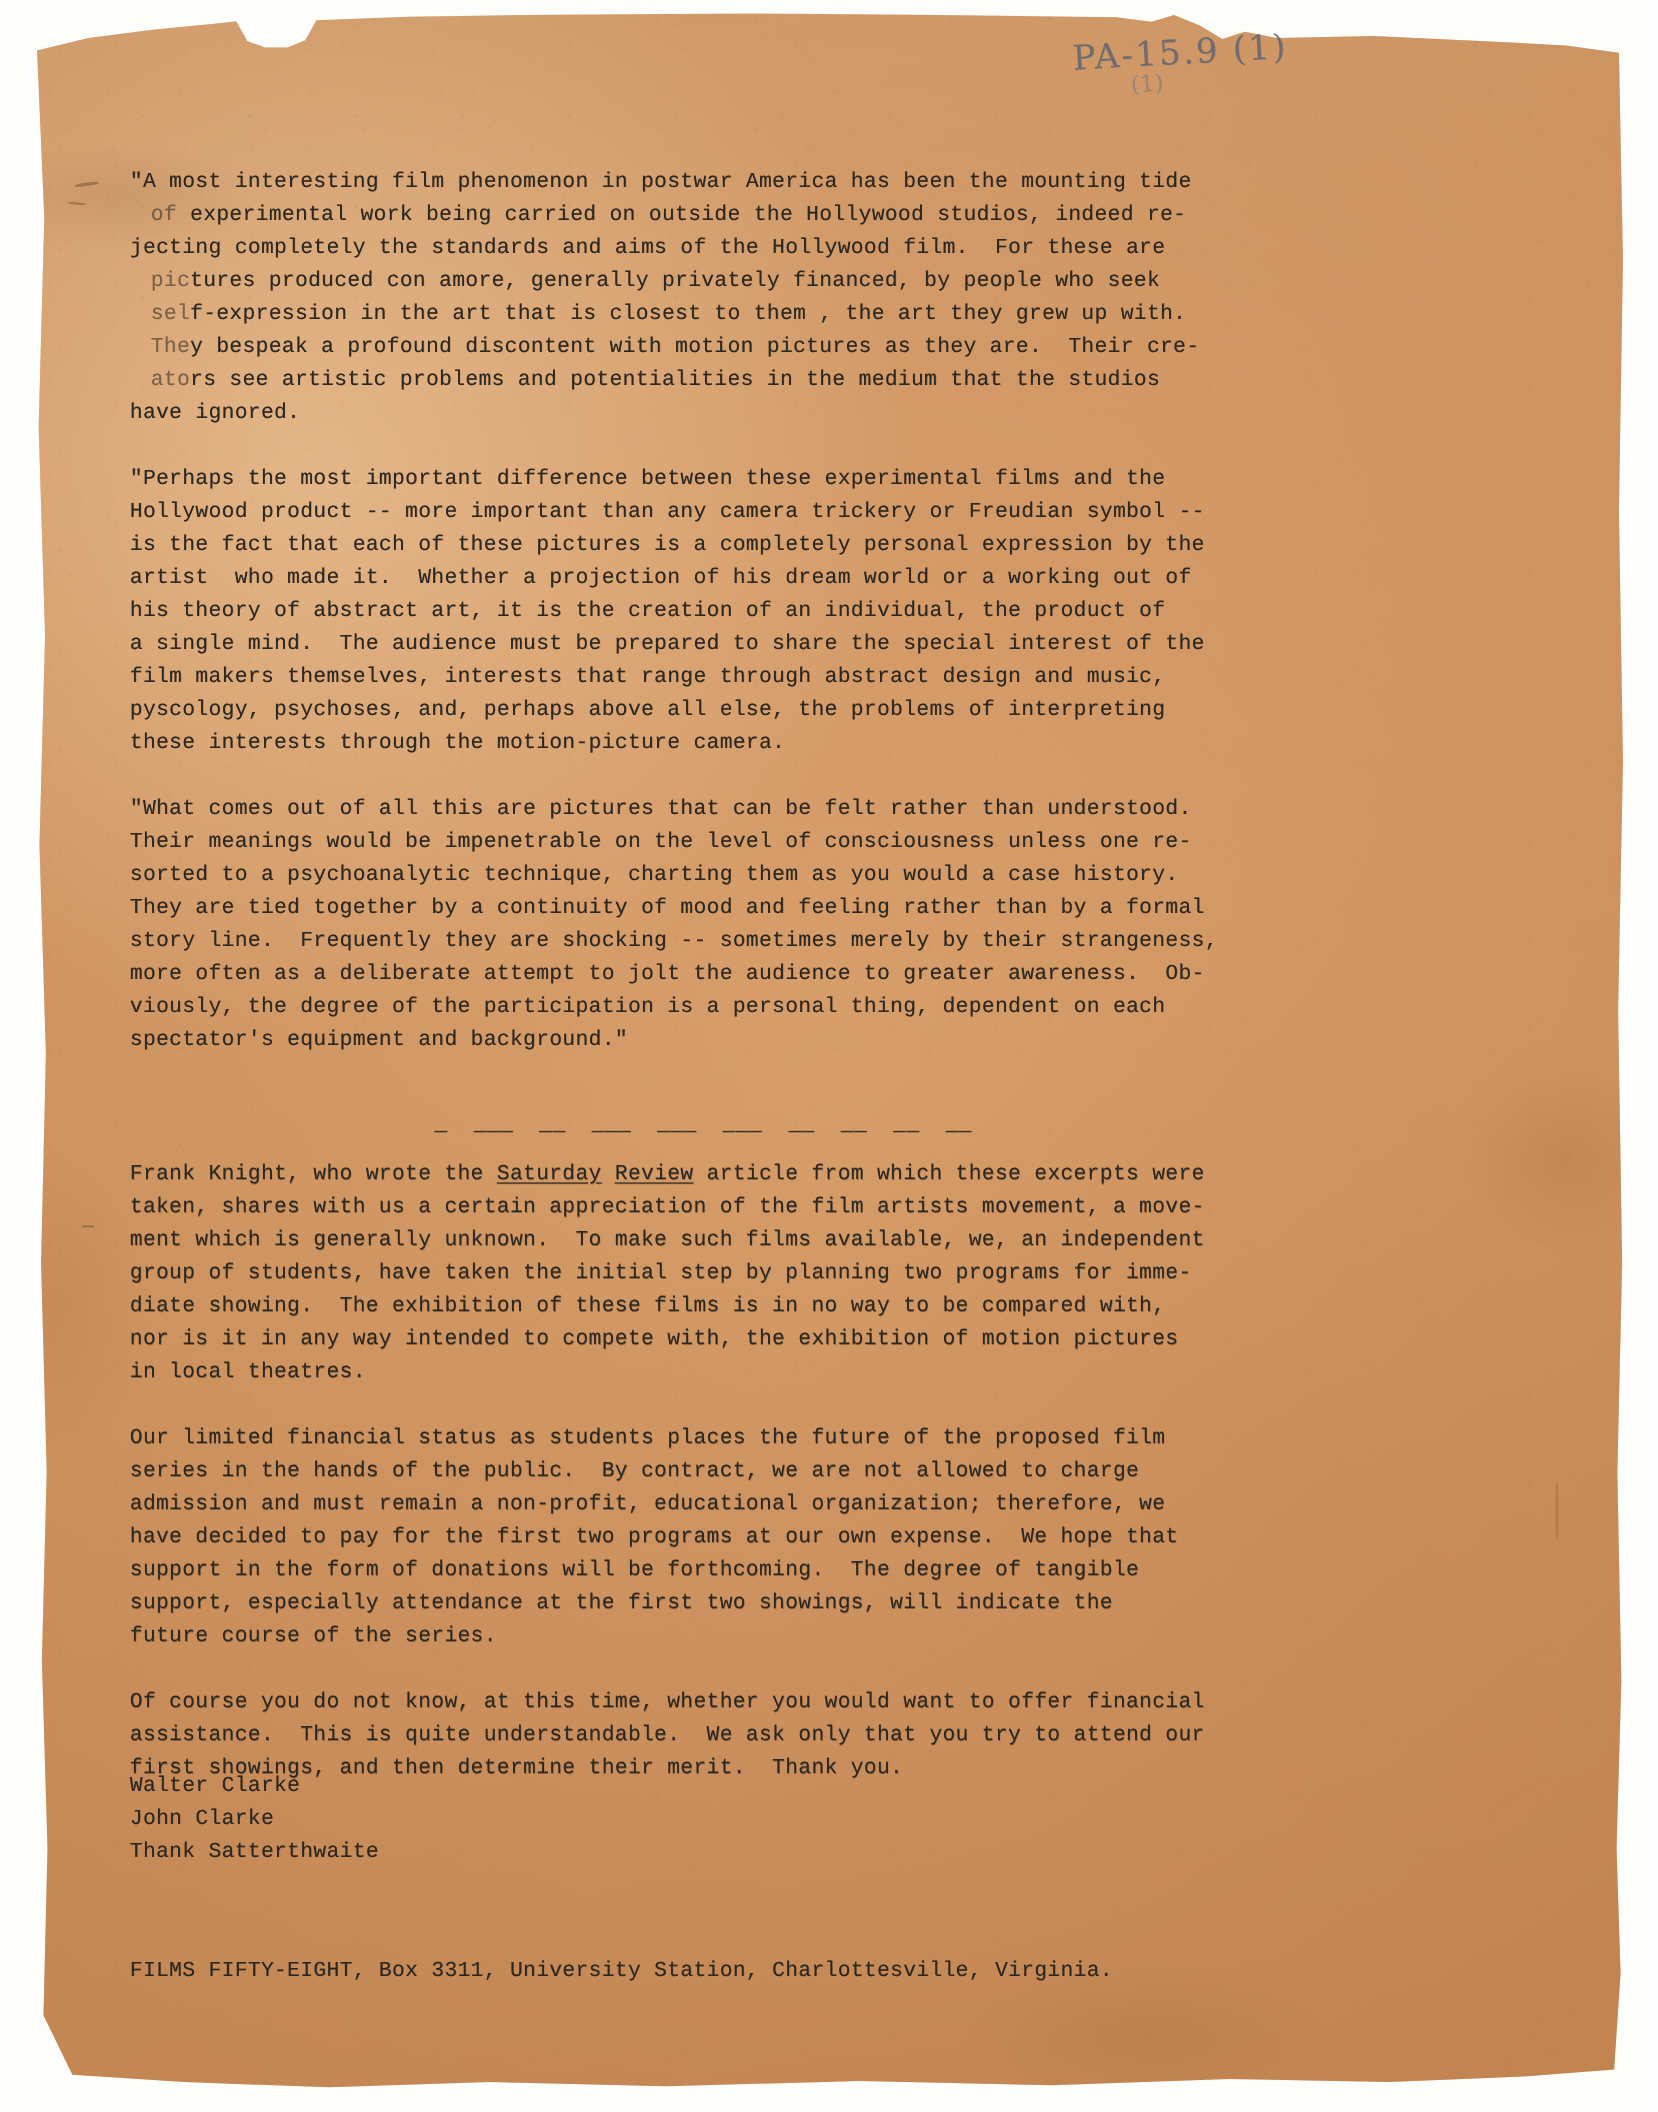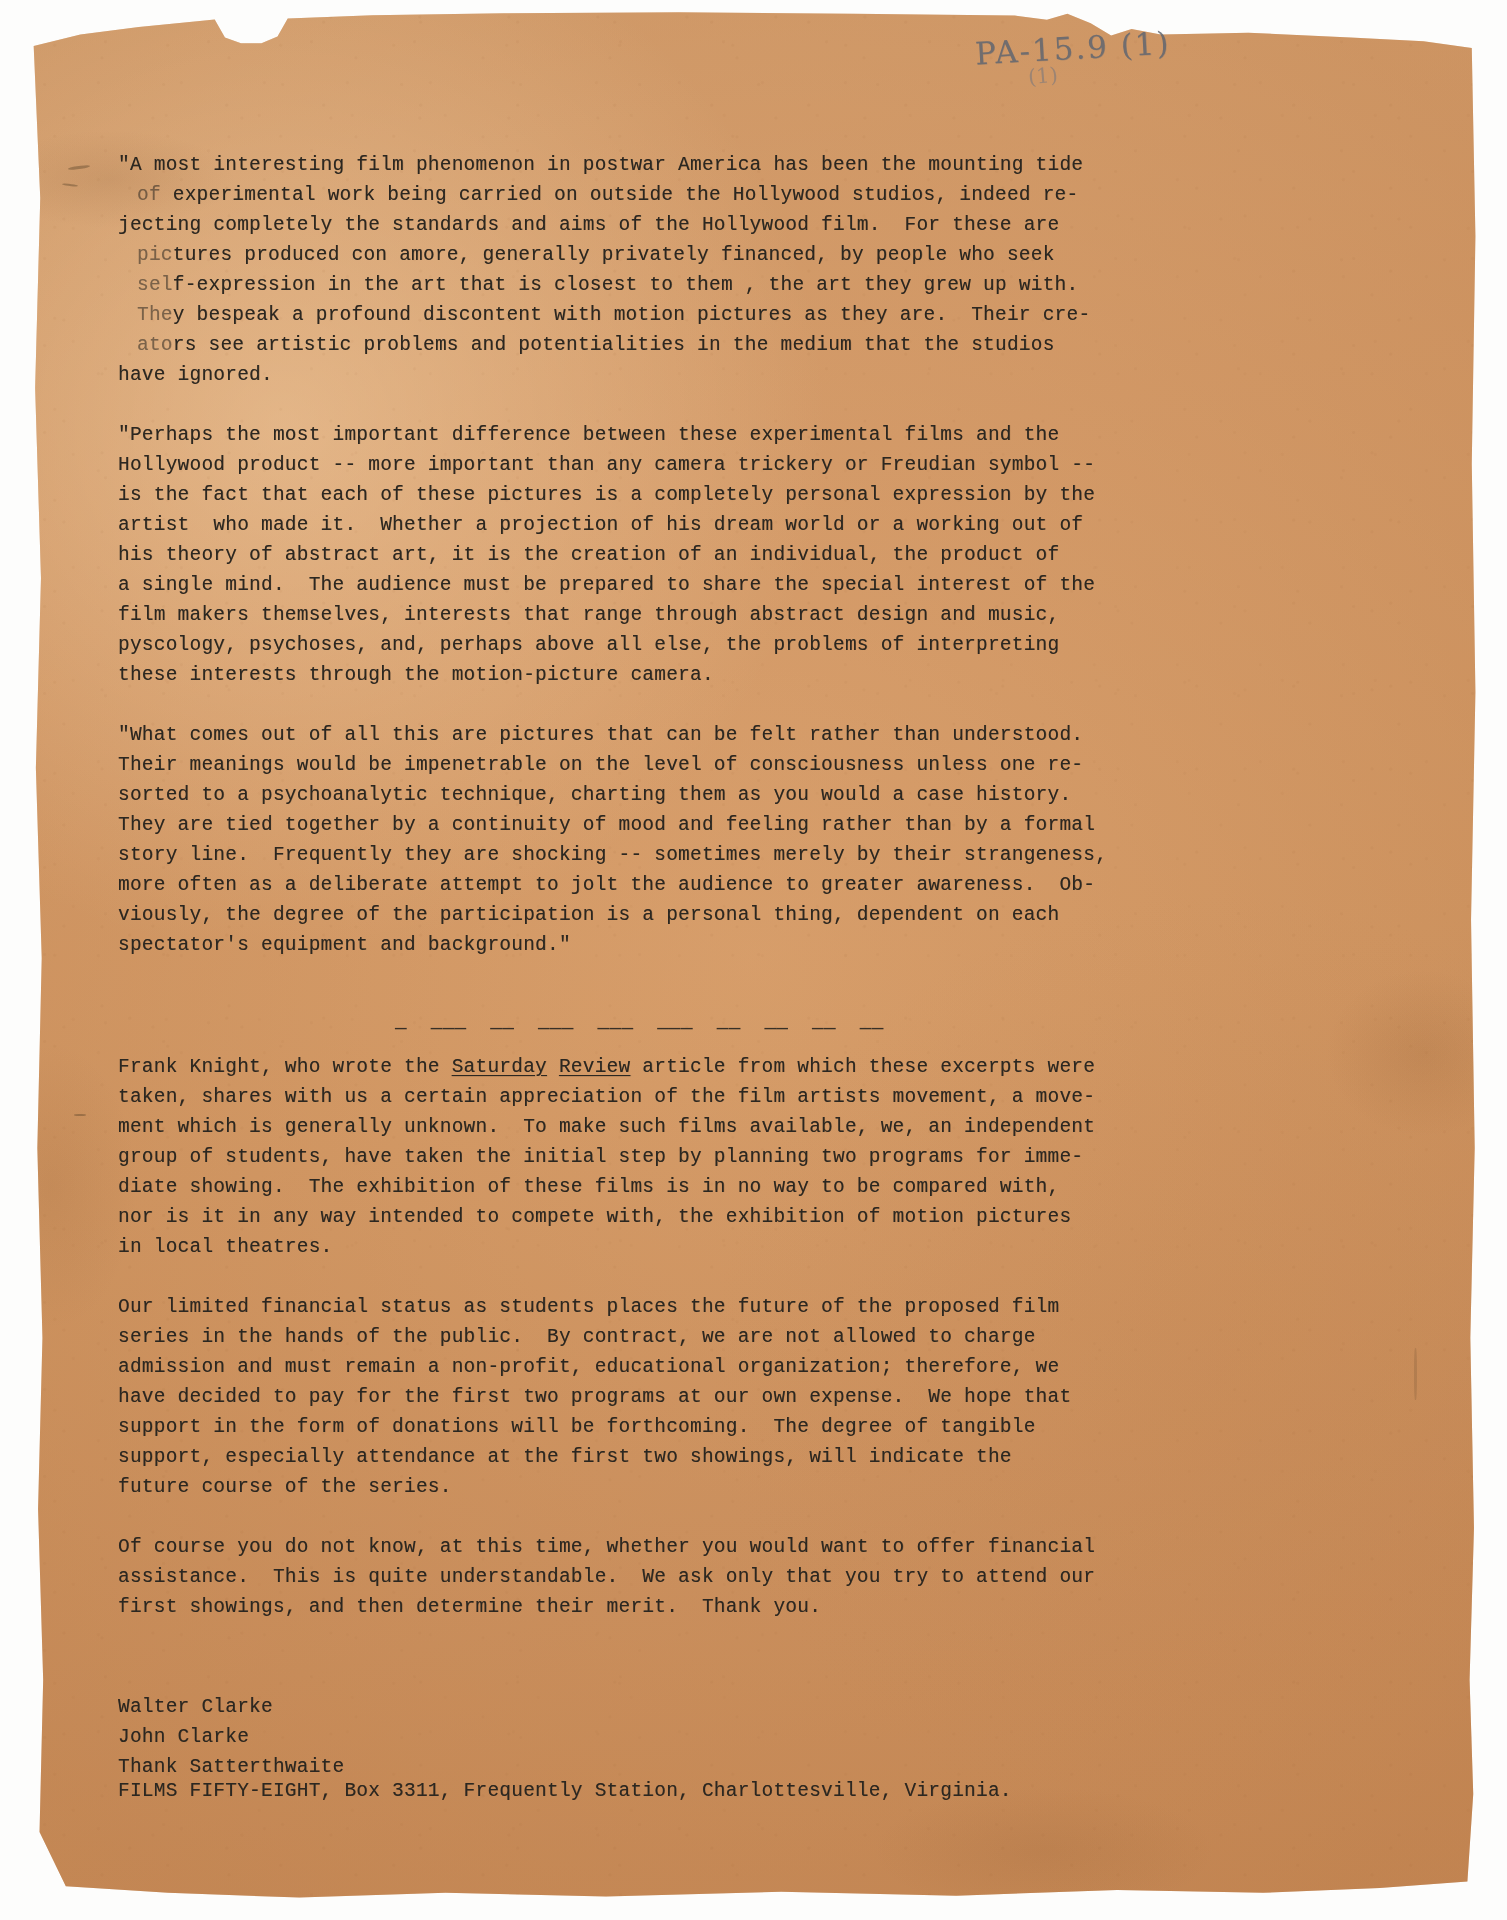--- a/index.html
+++ b/index.html
@@ -191,21 +191,21 @@
   #signature-block, #footer-line {
     position: absolute;
     left: 118px;
     color: #2b2721;
     font-size: 19.4px;
     line-height: 30.0px;
     letter-spacing: 0.28px;
     white-space: pre;
     text-shadow: 0.35px 0.35px 0.4px rgba(40,30,18,0.40);
   }
-  #signature-block { top: 1692px; }
+  #signature-block { top: 1608px; }
   #footer-line { top: 1776px; }
 
   
   .margin-speck {
     position: absolute;
     background: rgba(70,52,30,0.35);
     border-radius: 40%;
   }
 </style>
 </head>
@@ -225,15 +225,15 @@
 
   <div id="pencil-note">PA-15.9  (1)</div>
   <div id="pencil-note-sub">(1)</div>
 
   <div id="typescript"><div class="para"><span class="line">"A most interesting film phenomenon in postwar America has been the mounting tide</span><span class="line faint-start"><span class="faint">of </span><span>experimental work being carried on outside the Hollywood studios, indeed re-</span></span><span class="line">jecting completely the standards and aims of the Hollywood film.  For these are</span><span class="line faint-start"><span class="faint">pic</span><span>tures produced con amore, generally privately financed, by people who seek</span></span><span class="line faint-start"><span class="faint">sel</span><span>f-expression in the art that is closest to them , the art they grew up with.</span></span><span class="line faint-start"><span class="faint">The</span><span>y bespeak a profound discontent with motion pictures as they are.  Their cre-</span></span><span class="line faint-start"><span class="faint">ato</span><span>rs see artistic problems and potentialities in the medium that the studios</span></span><span class="line">have ignored.</span></div><div class="para"><span class="line">"Perhaps the most important difference between these experimental films and the</span><span class="line">Hollywood product -- more important than any camera trickery or Freudian symbol --</span><span class="line">is the fact that each of these pictures is a completely personal expression by the</span><span class="line">artist  who made it.  Whether a projection of his dream world or a working out of</span><span class="line">his theory of abstract art, it is the creation of an individual, the product of</span><span class="line">a single mind.  The audience must be prepared to share the special interest of the</span><span class="line">film makers themselves, interests that range through abstract design and music,</span><span class="line">pyscology, psychoses, and, perhaps above all else, the problems of interpreting</span><span class="line">these interests through the motion-picture camera.</span></div><div class="para" style="margin-bottom: 92px;"><span class="line">"What comes out of all this are pictures that can be felt rather than understood.</span><span class="line">Their meanings would be impenetrable on the level of consciousness unless one re-</span><span class="line">sorted to a psychoanalytic technique, charting them as you would a case history.</span><span class="line">They are tied together by a continuity of mood and feeling rather than by a formal</span><span class="line">story line.  Frequently they are shocking -- sometimes merely by their strangeness,</span><span class="line">more often as a deliberate attempt to jolt the audience to greater awareness.  Ob-</span><span class="line">viously, the degree of the participation is a personal thing, dependent on each</span><span class="line">spectator's equipment and background."</span></div><div class="para"><span class="line"><span>Frank Knight, who wrote the </span><span class="u">Saturday</span><span> </span><span class="u">Review</span><span> article from which these excerpts were</span></span><span class="line">taken, shares with us a certain appreciation of the film artists movement, a move-</span><span class="line">ment which is generally unknown.  To make such films available, we, an independent</span><span class="line">group of students, have taken the initial step by planning two programs for imme-</span><span class="line">diate showing.  The exhibition of these films is in no way to be compared with,</span><span class="line">nor is it in any way intended to compete with, the exhibition of motion pictures</span><span class="line">in local theatres.</span></div><div class="para"><span class="line">Our limited financial status as students places the future of the proposed film</span><span class="line">series in the hands of the public.  By contract, we are not allowed to charge</span><span class="line">admission and must remain a non-profit, educational organization; therefore, we</span><span class="line">have decided to pay for the first two programs at our own expense.  We hope that</span><span class="line">support in the form of donations will be forthcoming.  The degree of tangible</span><span class="line">support, especially attendance at the first two showings, will indicate the</span><span class="line">future course of the series.</span></div><div class="para"><span class="line">Of course you do not know, at this time, whether you would want to offer financial</span><span class="line">assistance.  This is quite understandable.  We ask only that you try to attend our</span><span class="line">first showings, and then determine their merit.  Thank you.</span></div></div>
 
   <div id="divider-rule">—  ———  ——  ———  ———  ———  ——  ——  ——  ——</div>
 
   <div id="signature-block"><span class="line">Walter Clarke</span><span class="line">John Clarke</span><span class="line">Thank Satterthwaite</span></div>
 
-  <div id="footer-line">FILMS FIFTY-EIGHT, Box 3311, Frequently Station, Charlottesville, Virginia.</div>
+  <div id="footer-line">FILMS FIFTY-EIGHT, Box 3311, University Station, Charlottesville, Virginia.</div>
 
 </div>
 
 </body></html>

